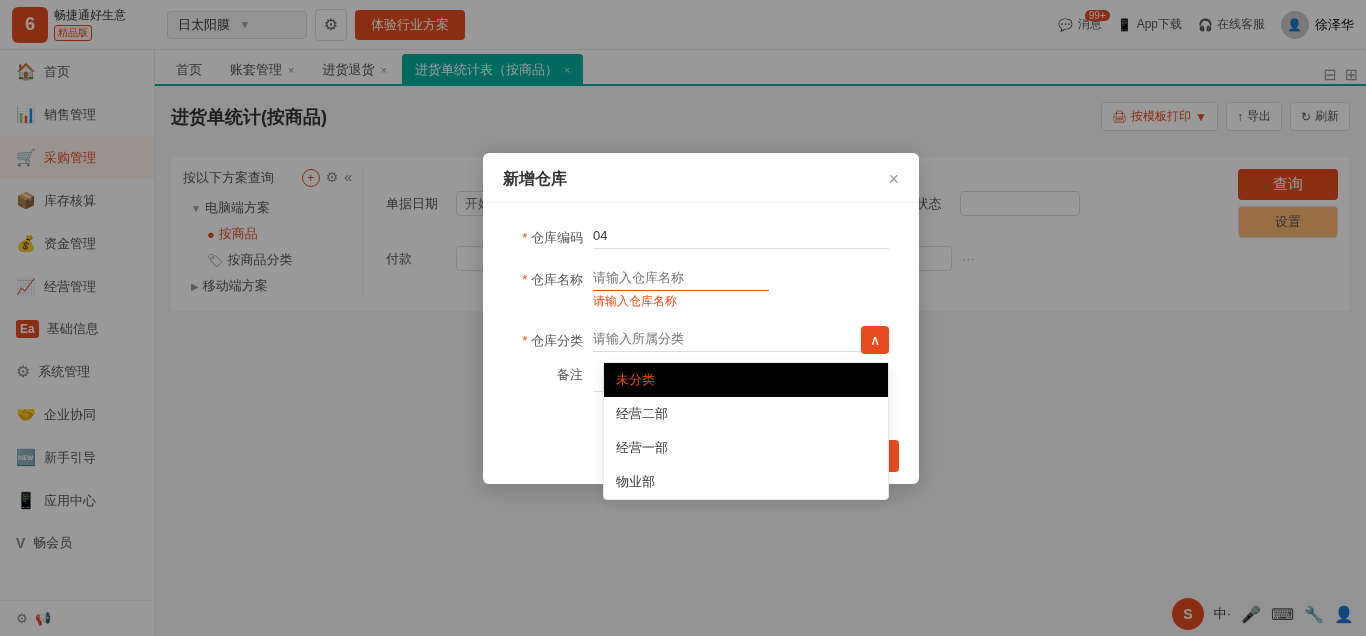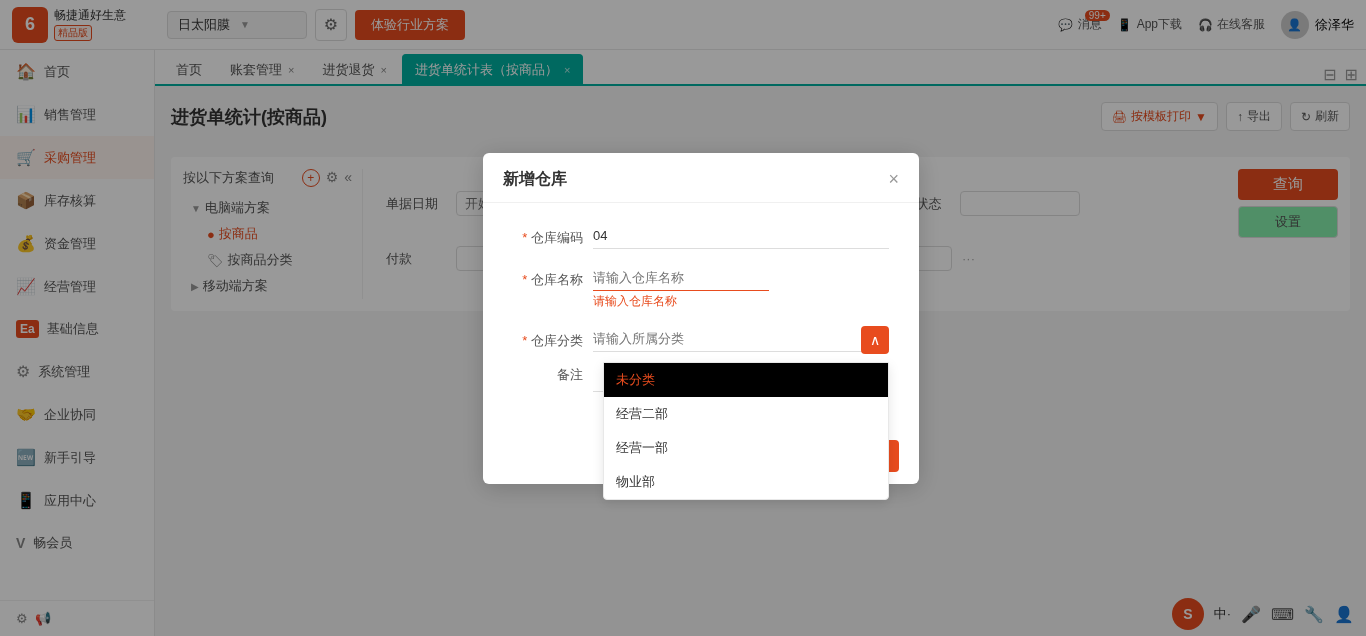--- a/index.html
+++ b/index.html
@@ -349,21 +349,21 @@
     .btn-query {
       background: #e84c1e;
       color: #fff;
       border: none;
       border-radius: 4px;
       padding: 6px 20px;
       cursor: pointer;
       font-size: 15px;
     }
     .btn-settings {
-      background: #86efac;
+      background: #fdba74;
       color: #555;
       border: 1px solid #ddd;
       border-radius: 4px;
       padding: 6px 36px;
       cursor: pointer;
       font-size: 13px;
     }
     .ellipsis { color: #aaa; cursor: pointer; }
 
     

